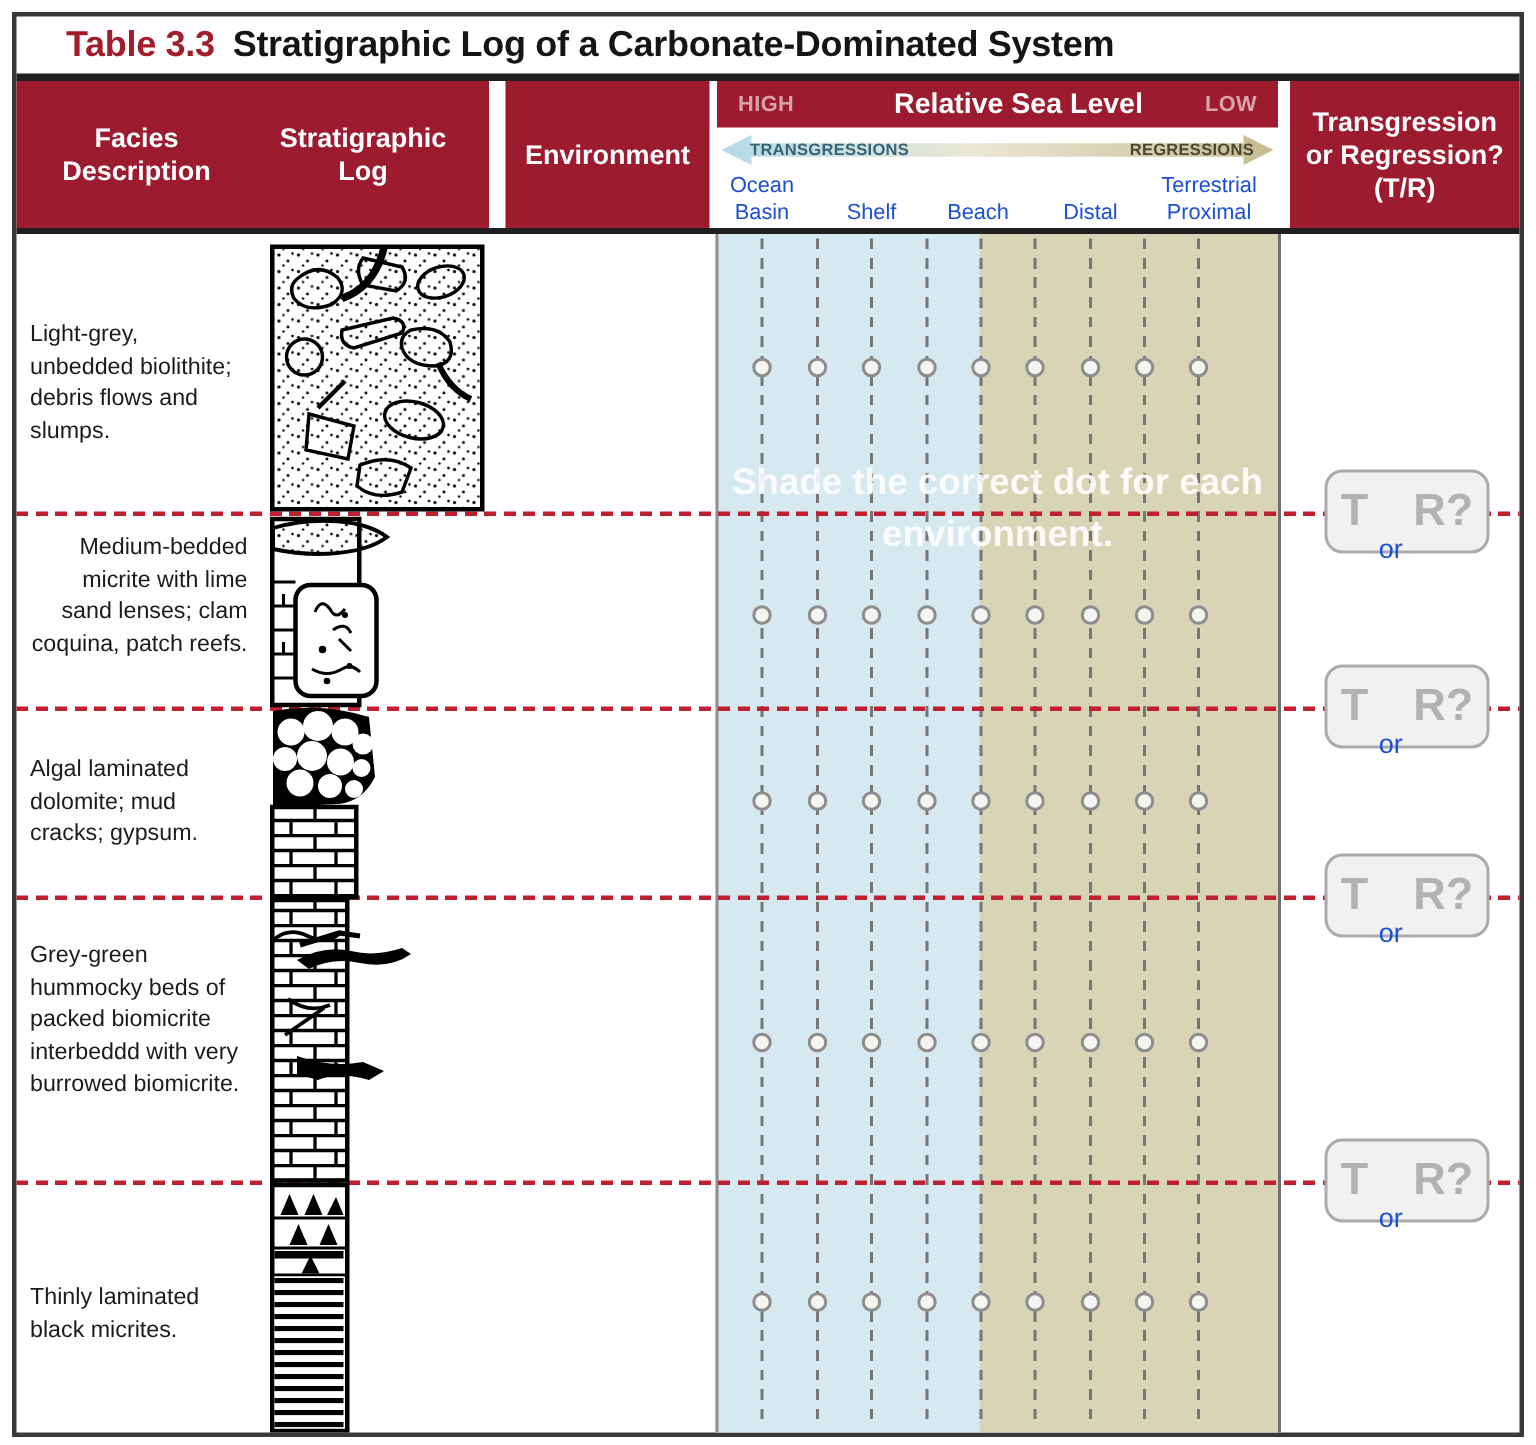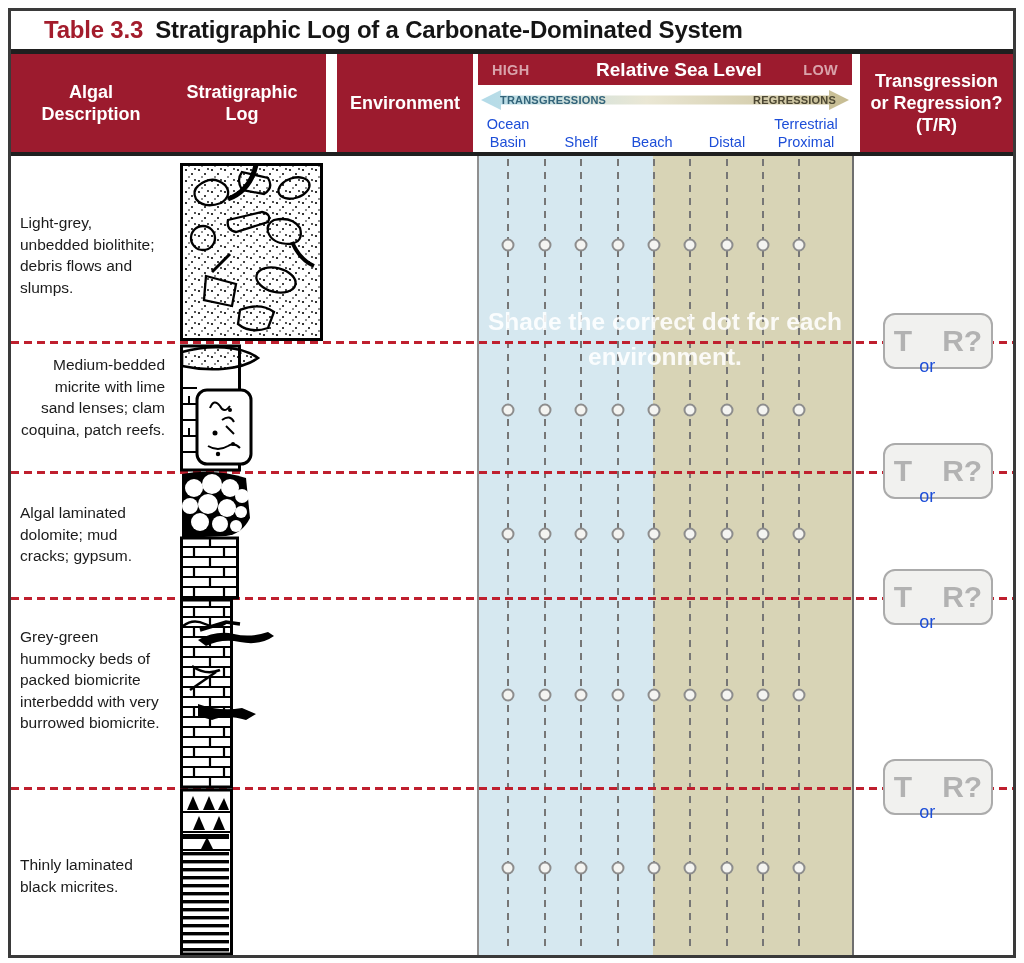--- a/index.html
+++ b/index.html
@@ -54,21 +54,21 @@
 <div class="page">
   <div class="abs frame"></div>
 
   <div class="abs title-bar">
     <span class="title-label">Table 3.3</span>
     <span class="title-text">Stratigraphic Log of a Carbonate-Dominated System</span>
   </div>
   <div class="abs hline" style="top:49px;height:5px;"></div>
 
   <div class="abs hdr-cell" style="left:11px;width:160px;">
-    <span style="width:120px;">Algal Description</span>
+    <span style="width:120px;">Facies Description</span>
   </div>
   <div class="abs vsep" style="left:171px;"></div>
   <div class="abs hdr-cell" style="left:158px;width:168px;text-align:center;">
     <span style="width:126px;">Stratigraphic Log</span>
   </div>
   <div class="abs vsep" style="left:334px;"></div>
   <div class="abs hdr-cell" style="left:337px;width:136px;">
     <span>Environment</span>
   </div>
 

